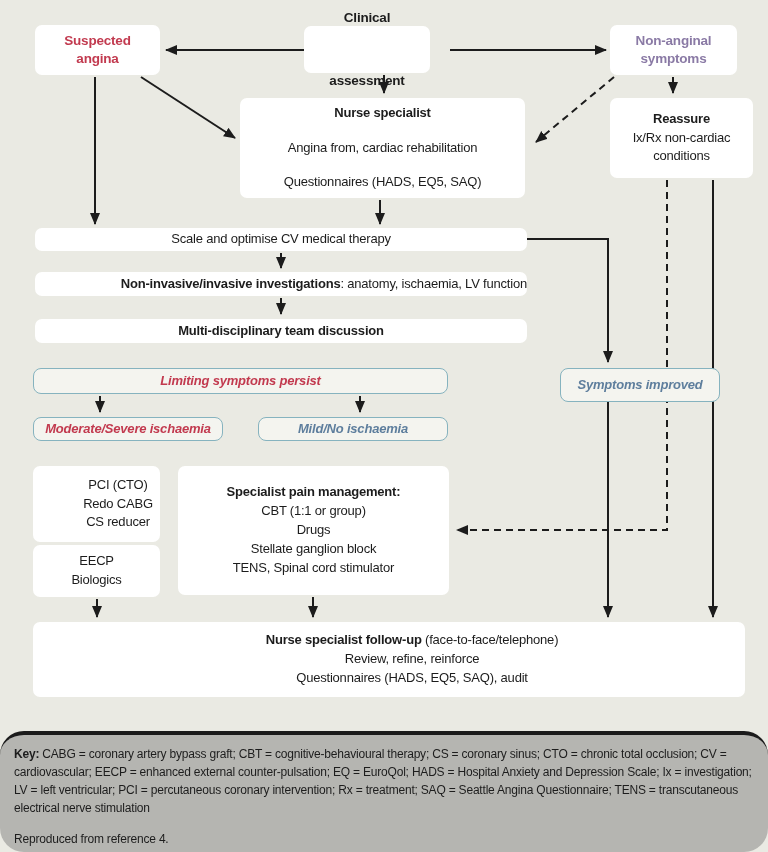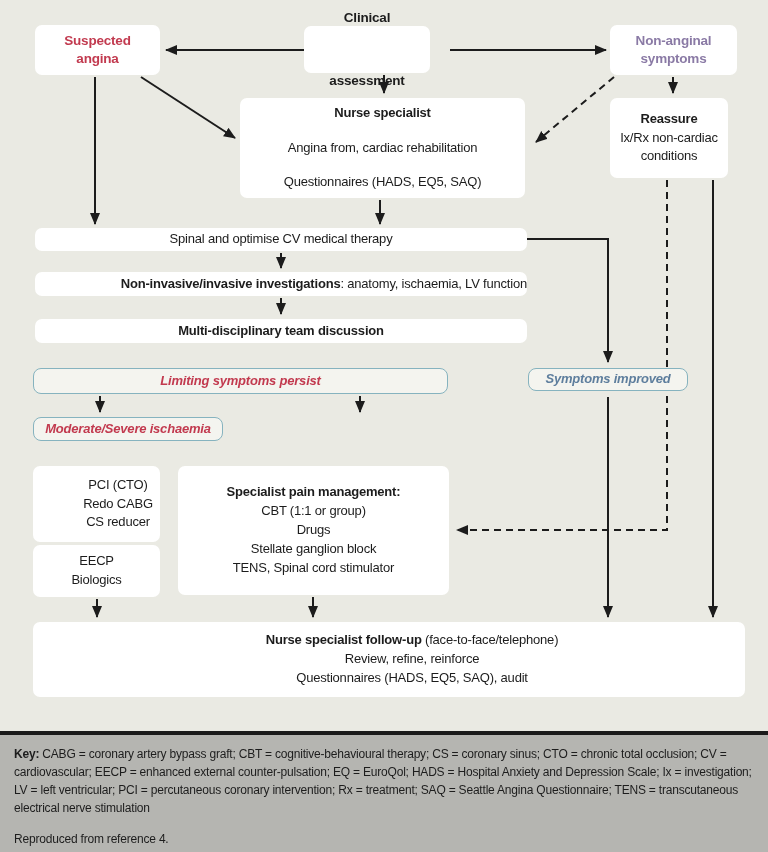--- a/index.html
+++ b/index.html
@@ -23,21 +23,21 @@
   .b  { font-weight:bold; }
   .red    { color:#c23a4f; }
   .purple { color:#8a7aa5; }
   .blue   { color:#5e7e9d; }
   .toplabel { font-weight:bold; font-size:13.5px; line-height:1.35; }
   .bar { flex-direction:row; gap:0; }
   .keyarea {
     position:absolute; left:0; top:731px; width:768px; height:121px;
     background:#b5b5b1; border-top:4px solid #1b1b1b; box-sizing:border-box;
     padding:10px 14px 0 14px; font-size:12px; line-height:1.5; color:#1d1d1d;
-    z-index:3; letter-spacing:-0.2px;
+    z-index:3; letter-spacing:-0.2px;border-radius:24px;
   }
   .srcnote { margin-top:13px; }
 </style>
 </head>
 <body>
 
 <div class="stage">
 
   <svg class="arrows" width="768" height="731">
     <defs>
@@ -79,50 +79,53 @@
     <div class="toplabel purple">Non-anginal</div>
     <div class="toplabel purple">symptoms</div>
   </div>
 
   <div class="box teal" style="left:240px;top:98px;width:285px;height:100px;gap:16px;">
     <div class="b">Nurse specialist</div>
     <div>Angina from, cardiac rehabilitation</div>
     <div>Questionnaires (HADS, EQ5, SAQ)</div>
   </div>
 
-  <div class="box teal" style="left:610px;top:98px;width:118px;height:80px;">
+  <div class="box teal" style="left:610px;top:98px;width:143px;height:80px;">
     <div class="b">Reassure</div>
     <div>Ix/Rx non-cardiac</div>
     <div>conditions</div>
   </div>
 
   <div class="box teal bar" style="left:35px;top:228px;width:492px;height:23px;">
-    <span>Spinal and optimise CV medical therapy</span>
+    <span>Scale and optimise CV medical therapy</span>
   </div>
 
   <div class="box teal bar" style="left:35px;top:272px;width:492px;height:24px;justify-content:flex-end;">
     <span>
       <span class="b">Non-invasive/invasive investigations</span><span>: anatomy, ischaemia, LV function</span>
     </span>
   </div>
 
   <div class="box teal bar" style="left:35px;top:319px;width:492px;height:24px;">
     <span class="b">Multi-disciplinary team discussion</span>
   </div>
 
   <div class="box white" style="left:33px;top:368px;width:415px;height:26px;">
     <span class="red">Limiting symptoms persist</span>
   </div>
 
   <div class="box white" style="left:33px;top:417px;width:190px;height:24px;">
     <span class="red">Moderate/Severe ischaemia</span>
   </div>
 
+  <div class="box white" style="left:258px;top:417px;width:190px;height:24px;">
+    <span class="blue">Mild/No ischaemia</span>
+  </div>
 
-  <div class="box white" style="left:528px;top:368px;width:160px;height:23px;">
+  <div class="box white" style="left:560px;top:368px;width:160px;height:34px;">
     <span class="blue">Symptoms improved</span>
   </div>
 
   <div class="box teal" style="left:33px;top:466px;width:127px;height:76px;padding-left:43px;">
     <div>PCI (CTO)</div>
     <div>Redo CABG</div>
     <div>CS reducer</div>
   </div>
 
   <div class="box teal" style="left:33px;top:545px;width:127px;height:52px;">

